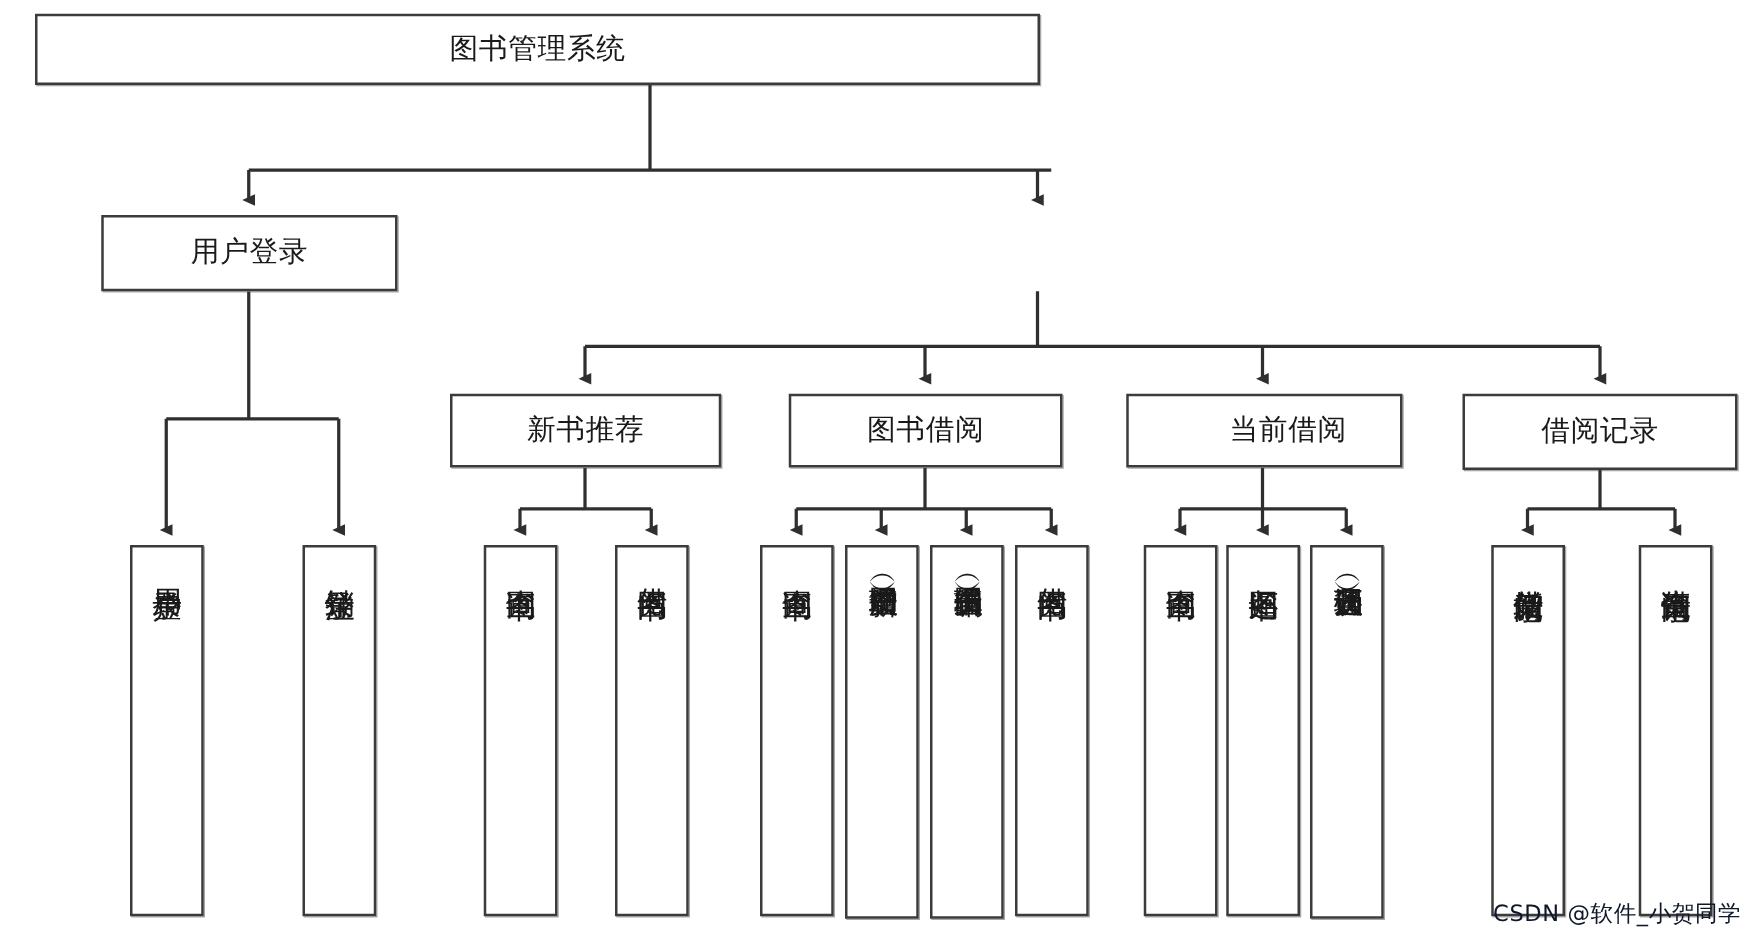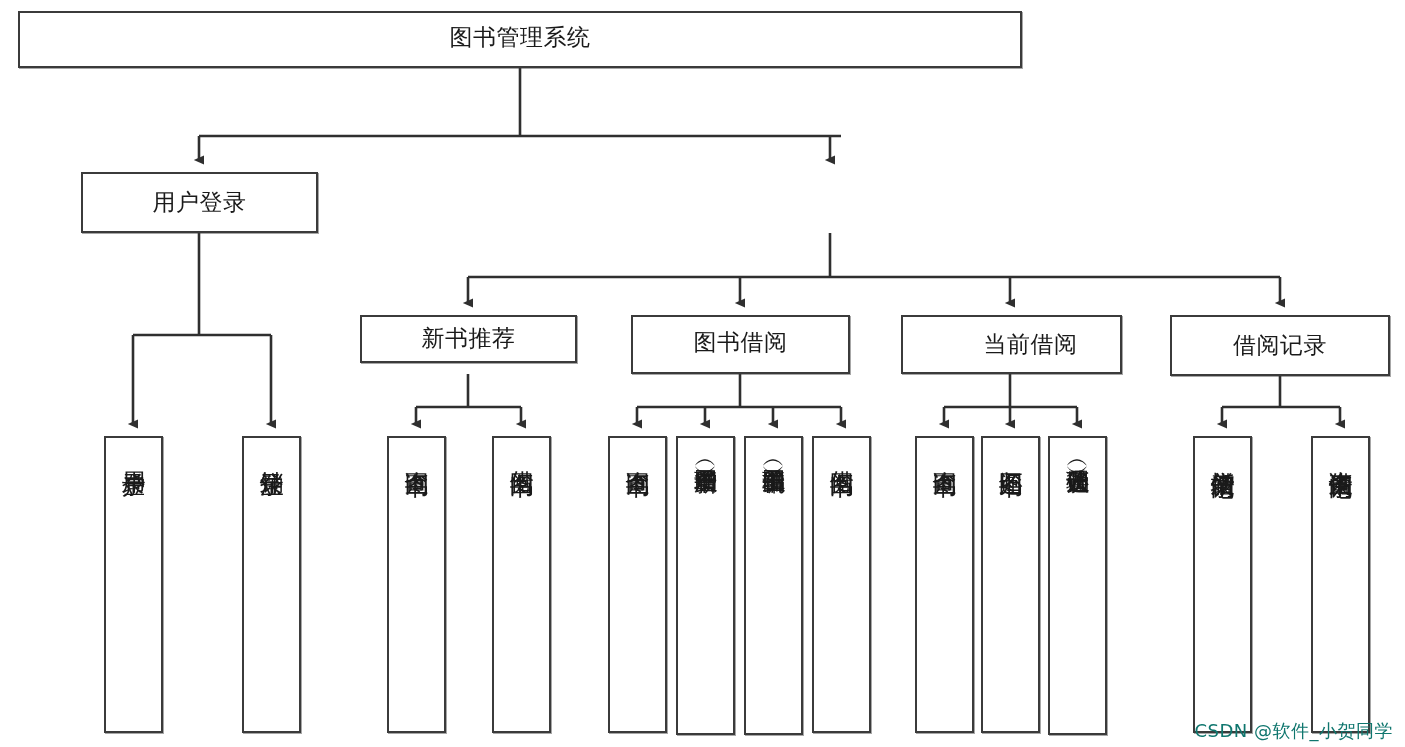--- a/index.html
+++ b/index.html
@@ -60,21 +60,21 @@
   }
   .node.vertical.tall-text .label {
     font-size: 23px;
     letter-spacing: 0px;
   }
   .watermark {
     position: absolute;
     right: 12px;
     bottom: 4px;
     font-size: 18px;
-    color: #0f766e;
+    color: #0f172a;
     letter-spacing: 0.5px;
     white-space: nowrap;
     font-family: "DejaVu Sans", "Liberation Sans", sans-serif;
   }
 </style>
 </head>
 <body>
 
 <div id="canvas">
 
@@ -121,32 +121,32 @@
       <path d="M1010,407 L1010,424" marker-end="url(#arrow)"></path>
       <path d="M1077,407 L1077,424" marker-end="url(#arrow)"></path>
 
       <path d="M1280,374 L1280,407"></path>
       <path d="M1222,407 L1340,407"></path>
       <path d="M1222,407 L1222,424" marker-end="url(#arrow)"></path>
       <path d="M1340,407 L1340,424" marker-end="url(#arrow)"></path>
     </g>
   </svg>
 
-  <div class="node horizontal" style="left:18px; top:11px; width:1004px; height:57px;font-family:Liberation Mono, monospace;">
+  <div class="node horizontal" style="left:28px; top:11px; width:804px; height:57px;">
     <span class="label">图书管理系统</span>
   </div>
 
   <div class="node horizontal" style="left:81px; top:172px; width:237px; height:61px;">
     <span class="label">用户登录</span>
   </div>
 
-  <div class="node horizontal" style="left:360px; top:315px; width:217px; height:48px;">
+  <div class="node horizontal" style="left:360px; top:315px; width:217px; height:59px;">
     <span class="label">新书推荐</span>
   </div>
-  <div class="node horizontal" style="left:631px; top:315px; width:219px; height:59px;font-family:Liberation Mono, monospace;">
+  <div class="node horizontal" style="left:631px; top:315px; width:219px; height:59px;">
     <span class="label">图书借阅</span>
   </div>
   <div class="node horizontal" style="left:901px; top:315px; width:221px; height:59px;padding-left:38px;">
     <span class="label">当前借阅</span>
   </div>
   <div class="node horizontal" style="left:1170px; top:315px; width:220px; height:61px;">
     <span class="label">借阅记录</span>
   </div>
 
   <div class="node vertical" style="left:104px; top:436px; width:59px; height:297px;">

